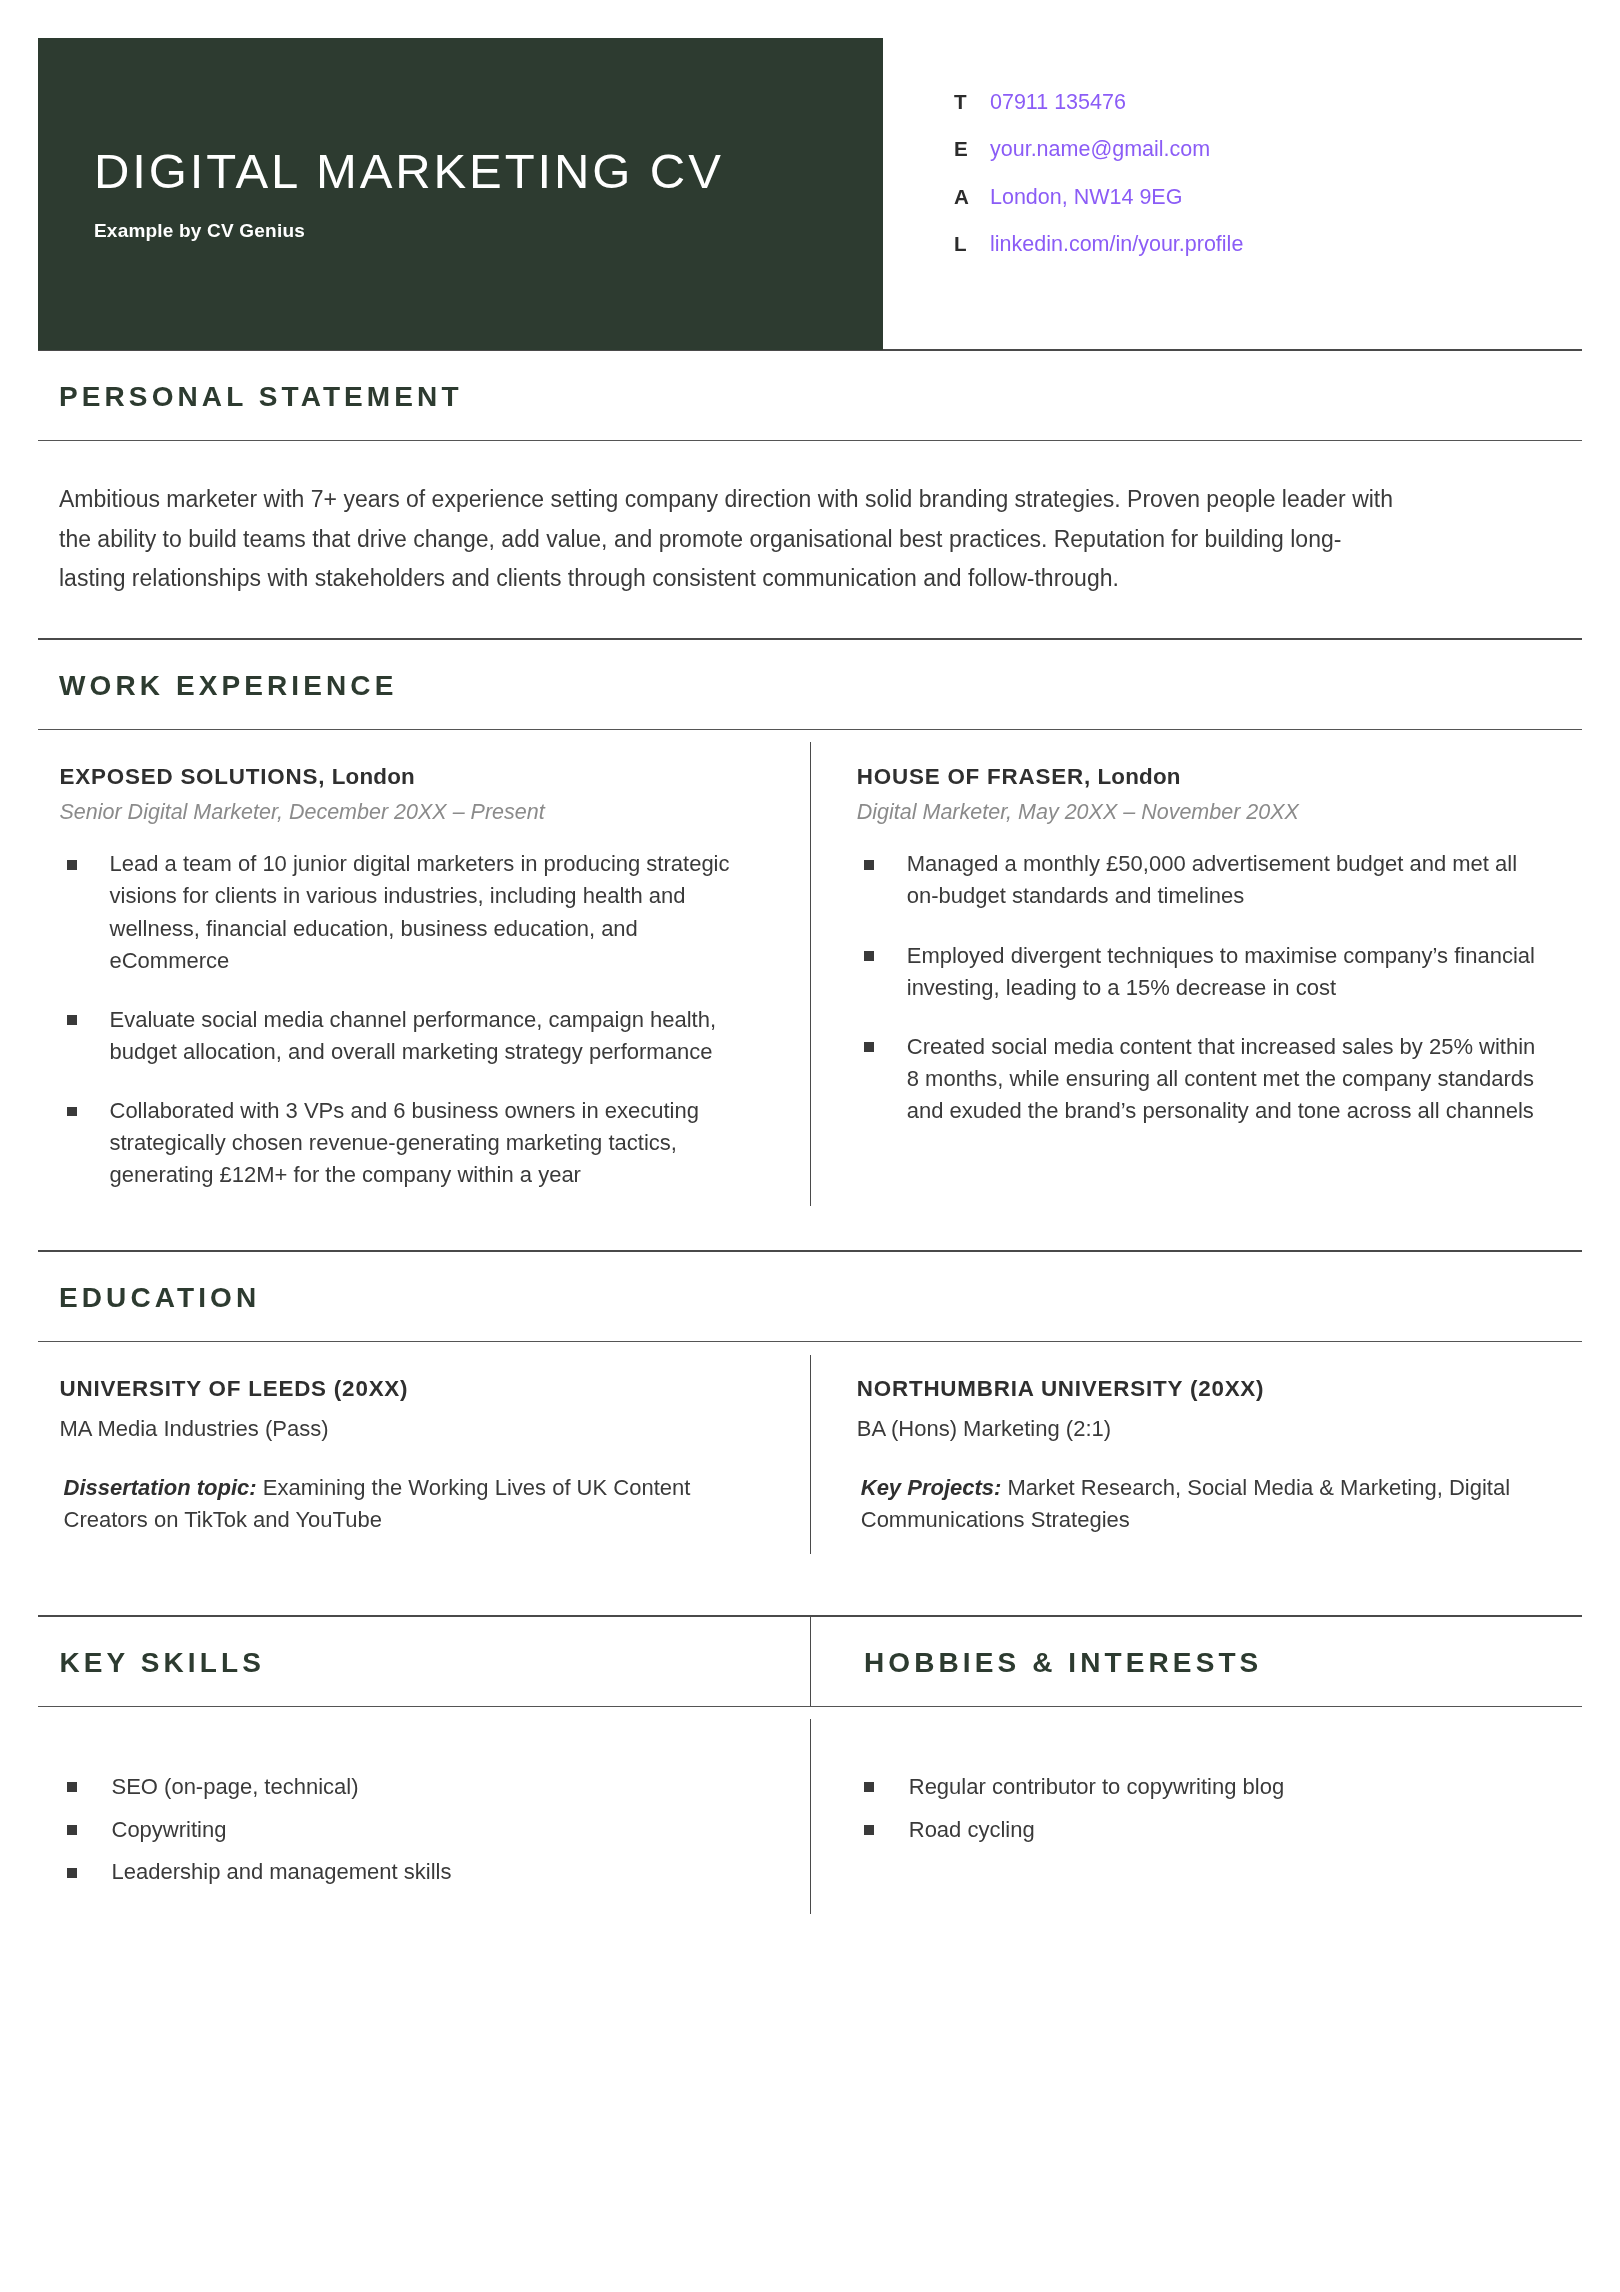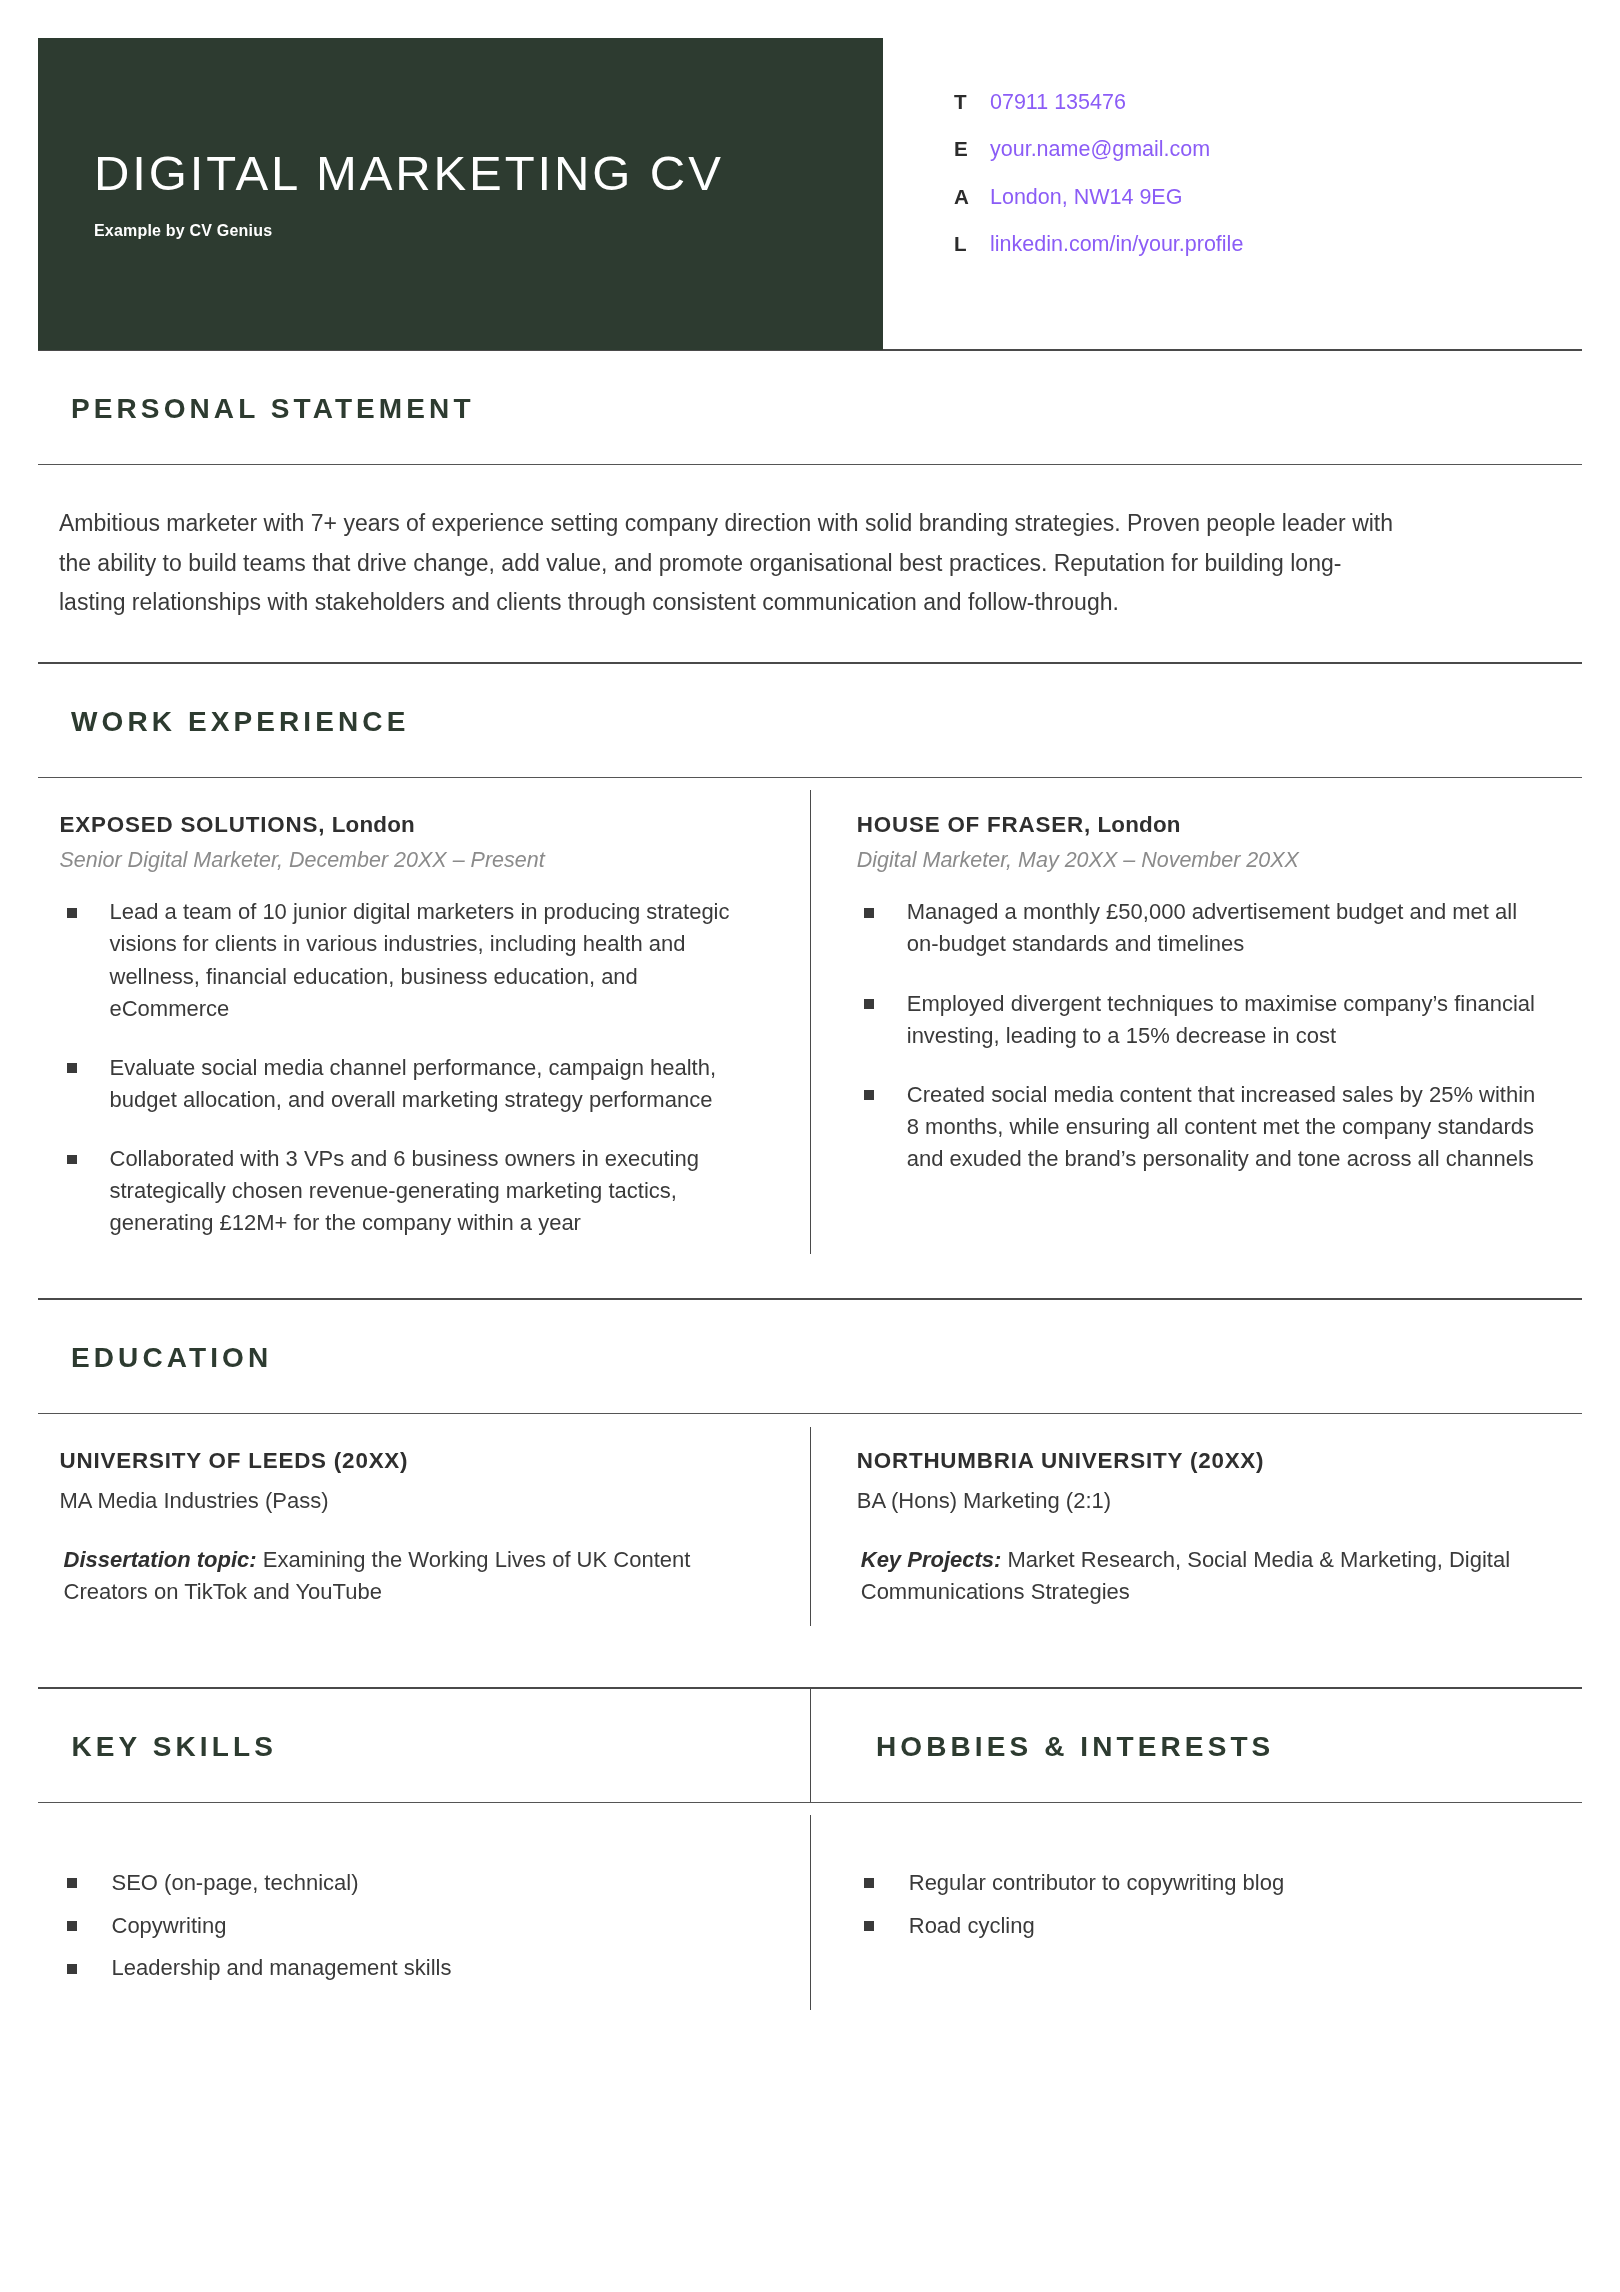--- a/index.html
+++ b/index.html
@@ -44,21 +44,21 @@
     font-size: 49px;
     font-weight: 400;
     letter-spacing: 2.9px;
     line-height: 1.05;
     margin: 0 0 23px 0;
     white-space: nowrap;
     font-stretch: condensed;
   }
   .cv-subtitle {
     color: #ffffff;
-    font-size: 16px;
+    font-size: 19px;
     font-weight: 700;
     letter-spacing: 0.2px;
     margin: 0;
   }
 
   .contact {
     position: absolute;
     left: 954px;
     top: 90px;
     width: 573px;
@@ -93,21 +93,21 @@
     border-top: 1.8px solid #555555;
     margin: 0 38px;
   }
 
   
   .section-head {
     padding: 30px 0 27px 59px;
     box-sizing: border-box;
   }
   .section-head h2 {
-    margin: 12px;
+    margin: 0;
     font-size: 28px;
     font-weight: 700;
     letter-spacing: 4.1px;
     color: #2d3b30;
     text-transform: uppercase;
     font-stretch: condensed;
   }
 
   
   .statement {

